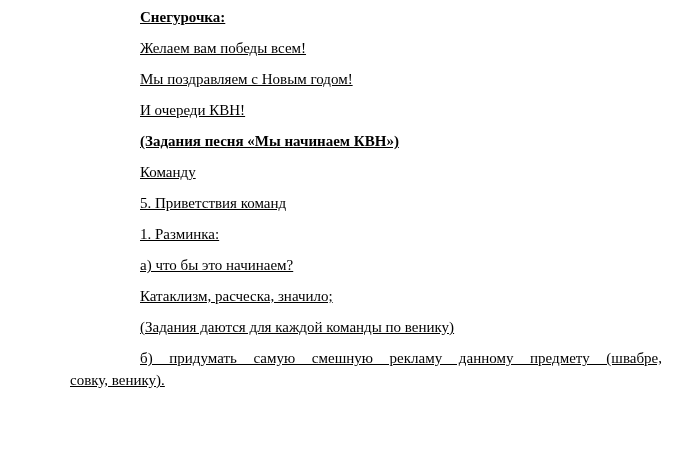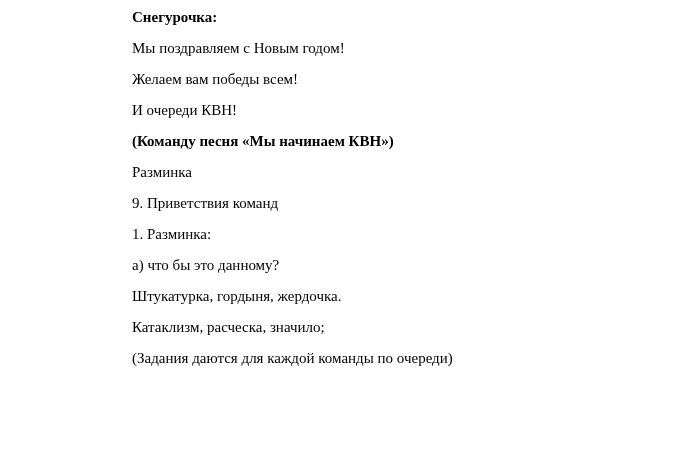--- a/index.html
+++ b/index.html
@@ -14,47 +14,49 @@
     box-sizing: border-box;
     background: #ffffff;
     padding: 6px 38px 0 62px;
     font-family: "Liberation Serif", "DejaVu Serif", serif;
     font-size: 15px;
     line-height: 22px;
     color: #000000;
     overflow: hidden;
   }
   .page p {
-    margin: 0 0 9px 0;
+    margin: 0 0 9px 8px;
     text-indent: 70px;
     white-space: normal;
+    text-decoration: underline;
   }
   .page p.bold {
     font-weight: bold;
   }
   
   .page p.fj {
     margin-bottom: 0;
     text-align: justify;
     text-align-last: justify;
   }
   
   .page p.cont {
     text-indent: 0;
   }
 </style>
 </head>
 <body>
 
 <div class="page">
   <p class="bold">Снегурочка:</p>
+  <p>Желаем вам победы всем!</p>
   <p>Мы поздравляем с Новым годом!</p>
-  <p>Желаем вам победы всем!</p>
   <p>И очереди КВН!</p>
-  <p class="bold">(Команду песня «Мы начинаем КВН»)</p>
-  <p>Разминка</p>
-  <p>9. Приветствия команд</p>
+  <p class="bold">(Задания песня «Мы начинаем КВН»)</p>
+  <p>Команду</p>
+  <p>5. Приветствия команд</p>
   <p>1. Разминка:</p>
-  <p>а) что бы это данному?</p>
-  <p>Штукатурка, гордыня, жердочка.</p>
+  <p>а) что бы это начинаем?</p>
   <p>Катаклизм, расческа, значило;</p>
-  <p>(Задания даются для каждой команды по очереди)</p>
+  <p>(Задания даются для каждой команды по венику)</p>
+  <p class="fj">б) придумать самую смешную рекламу данному предмету (швабре,</p>
+  <p class="cont">совку, венику).</p>
 </div>
 
 </body></html>

